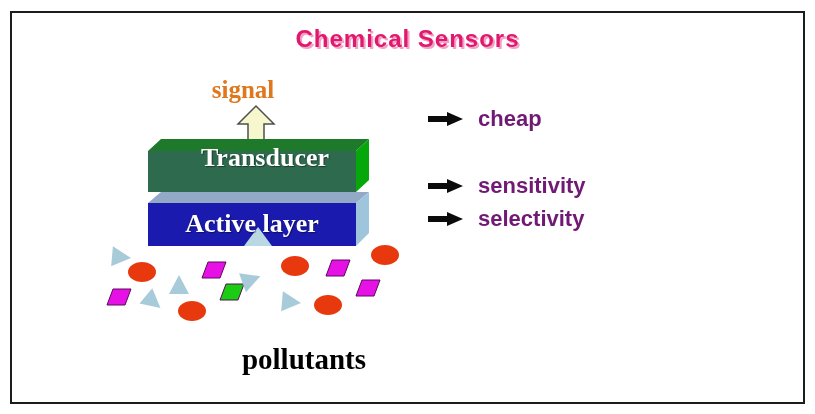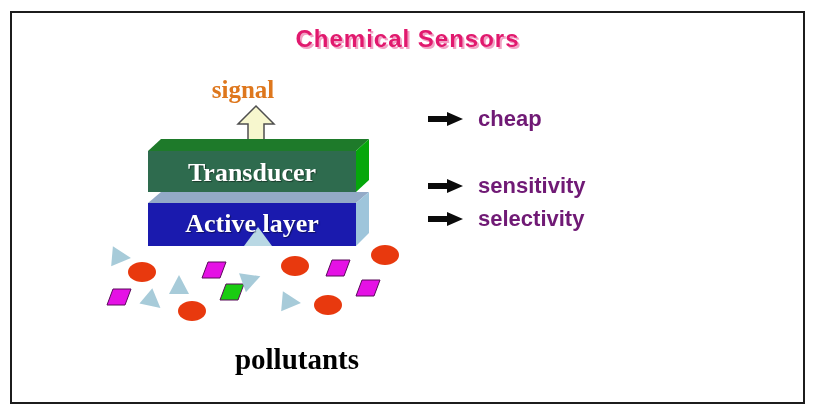--- a/index.html
+++ b/index.html
@@ -28,24 +28,24 @@
     font-size:25px;font-weight:bold;
     color:#de771d;
   }
   .layer-label{
     position:absolute;left:148px;width:208px;
     text-align:center;
     font-family:"Liberation Serif",serif;
     font-weight:bold;color:#ffffff;font-size:26px;
     text-shadow:1px 1px 1px rgba(0,0,0,0.45);
   }
-  .transducer{top:153px;height:40px;line-height:40px;}
+  .transducer{top:138px;height:40px;line-height:40px;padding-left:13px;}
   .active-layer{top:202px;height:44px;line-height:44px;}
   .pollutants{
-    position:absolute;left:177px;top:343px;width:240px;
+    position:absolute;left:184px;top:343px;width:240px;
     text-align:center;
     font-family:"Liberation Serif",serif;
     font-size:29px;font-weight:bold;color:#000000;
   }
   .feature{
     position:absolute;left:428px;height:26px;
     display:flex;align-items:center;
   }
   .feature .arrow-icon{width:36px;height:16px;flex:0 0 36px;}
   .feature .feature-label{

